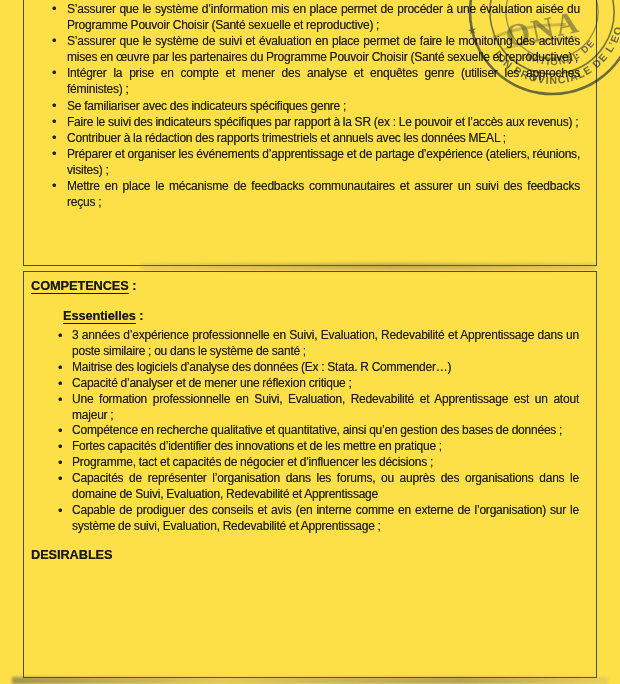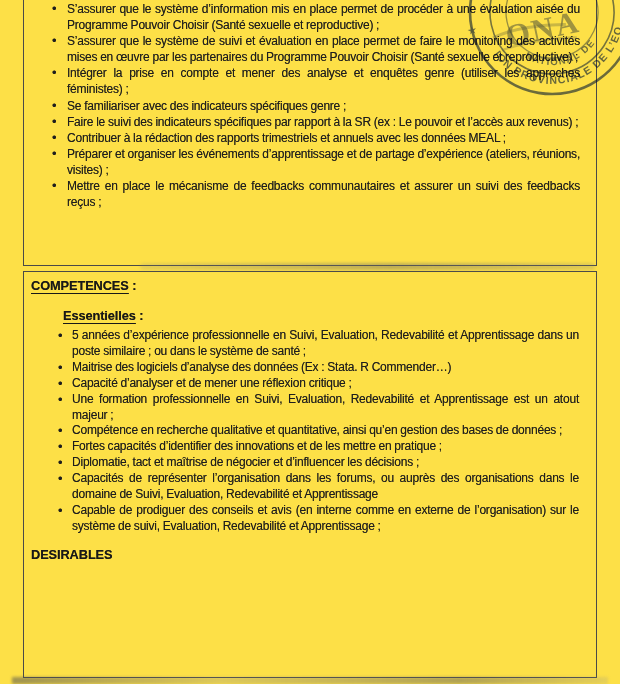--- a/index.html
+++ b/index.html
@@ -102,35 +102,35 @@
       </ul>
   </section>
 
   <section class="box box2">
     <h2 class="h-main"><span class="u">COMPETENCES</span><span> :</span></h2>
 
     <h3 class="h-sub"><span class="u">Essentielles</span><span> :</span></h3>
 
     <ul class="blist list2">
 
-        <li>5 années d’expérience professionnelle en Suivi, Evaluation, Redevabilité et Apprentissage dans un poste similaire ; ou dans le système de santé ;</li>
+        <li>3 années d’expérience professionnelle en Suivi, Evaluation, Redevabilité et Apprentissage dans un poste similaire ; ou dans le système de santé ;</li>
 
 
 
         <li>Maitrise des logiciels d’analyse des données (Ex : Stata. R Commender…)</li>
 
         <li>Capacité d’analyser et de mener une réflexion critique ;</li>
 
         <li>Une formation professionnelle en Suivi, Evaluation, Redevabilité et Apprentissage est un atout majeur ;</li>
 
         <li>Compétence en recherche qualitative et quantitative, ainsi qu’en gestion des bases de données ;</li>
 
         <li>Fortes capacités d’identifier des innovations et de les mettre en pratique ;</li>
 
-        <li>Diplomatie, tact et maîtrise de négocier et d’influencer les décisions ;</li>
+        <li>Programme, tact et capacités de négocier et d’influencer les décisions ;</li>
 
         <li>Capacités de représenter l’organisation dans les forums, ou auprès des organisations dans le domaine de Suivi, Evaluation, Redevabilité et Apprentissage</li>
 
         <li>Capable de prodiguer des conseils et avis (en interne comme en externe de l’organisation) sur le système de suivi, Evaluation, Redevabilité et Apprentissage ;</li>
       </ul>
 
     <h3 class="h-des">DESIRABLES</h3>
 
   </section>
 

